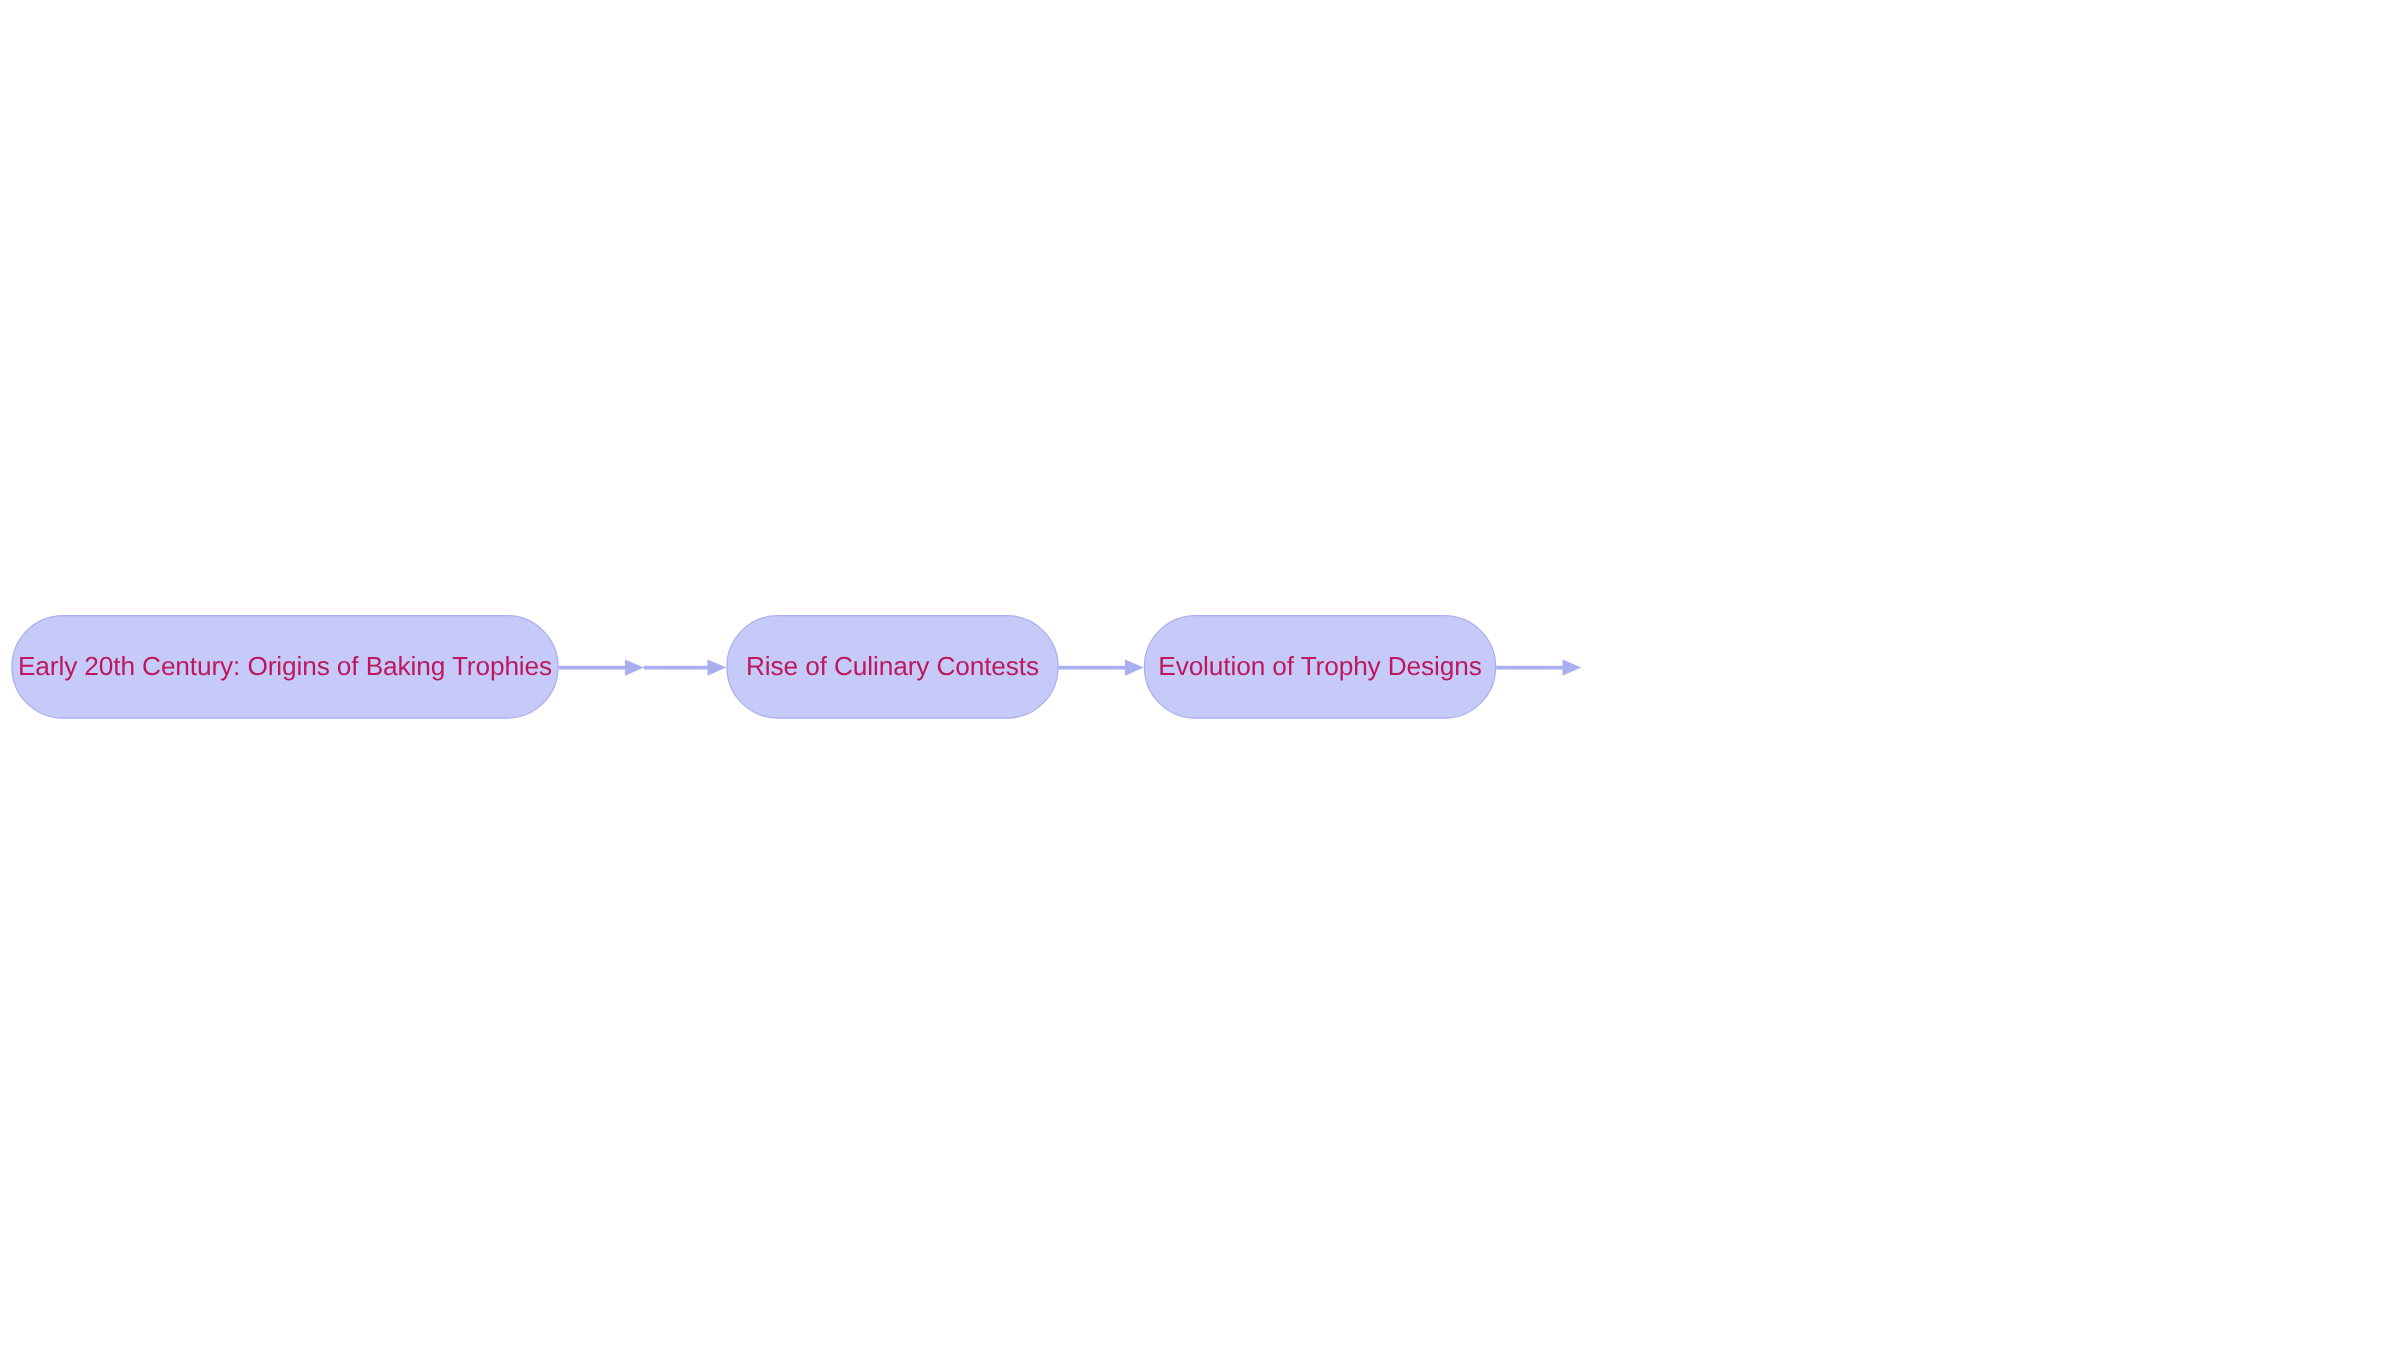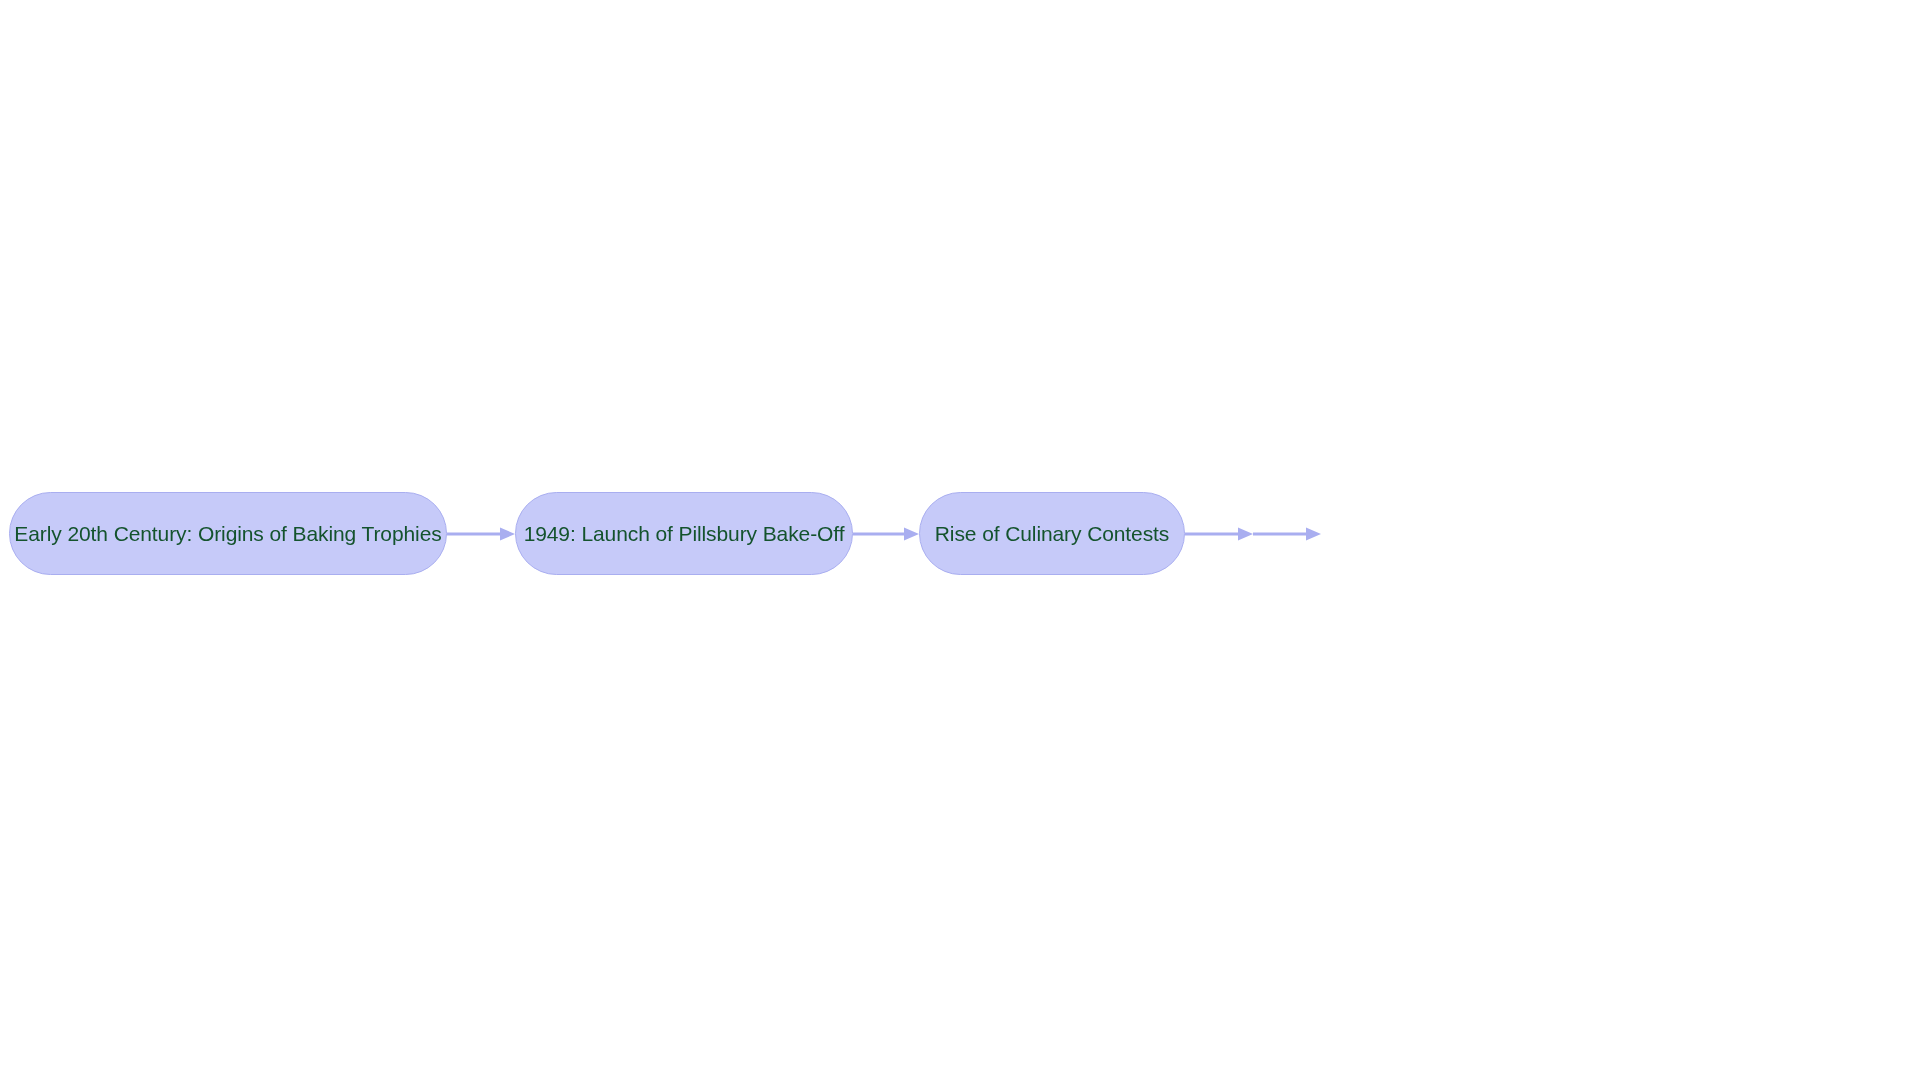--- a/index.html
+++ b/index.html
@@ -49,21 +49,21 @@
     padding: 0 28px;
   }
 
   .flow-node-label {
     font-family: "Liberation Sans", sans-serif;
     font-size: 21px;
     font-weight: 400;
     line-height: 1;
     letter-spacing: -0.1px;
     white-space: nowrap;
-    color: #14532d;
+    color: #be185d;
   }
 
   
   .node-w-1 { width: 438px; }
   .node-w-2 { width: 338px; }
   .node-w-3 { width: 266px; }
   .node-w-4 { width: 282px; }
   .node-w-5 { width: 310px; }
 
   .flow-connector {
@@ -91,42 +91,42 @@
       <span class="flow-node-label">Early 20th Century: Origins of Baking Trophies</span>
     </div>
 
     <div class="flow-connector conn-w-1">
       <svg width="68" height="16" viewBox="0 0 68 16" aria-hidden="true">
         <line x1="0" y1="8" x2="54" y2="8" stroke="#a9aef0" stroke-width="3"></line>
         <polygon points="53,1.5 68,8 53,14.5" fill="#a9aef0"></polygon>
       </svg>
     </div>
 
-    <div class="flow-node node-w-2">
-      <span class="flow-node-label">1949: Launch of Pillsbury Bake-Off</span>
-    </div>
 
     <div class="flow-connector conn-w-2">
       <svg width="66" height="16" viewBox="0 0 66 16" aria-hidden="true">
         <line x1="0" y1="8" x2="52" y2="8" stroke="#a9aef0" stroke-width="3"></line>
         <polygon points="51,1.5 66,8 51,14.5" fill="#a9aef0"></polygon>
       </svg>
     </div>
 
     <div class="flow-node node-w-3">
       <span class="flow-node-label">Rise of Culinary Contests</span>
     </div>
 
     <div class="flow-connector conn-w-3">
       <svg width="68" height="16" viewBox="0 0 68 16" aria-hidden="true">
         <line x1="0" y1="8" x2="54" y2="8" stroke="#a9aef0" stroke-width="3"></line>
         <polygon points="53,1.5 68,8 53,14.5" fill="#a9aef0"></polygon>
       </svg>
     </div>
 
+    <div class="flow-node node-w-4">
+      <span class="flow-node-label">Evolution of Trophy Designs</span>
+    </div>
 
     <div class="flow-connector conn-w-4">
       <svg width="68" height="16" viewBox="0 0 68 16" aria-hidden="true">
         <line x1="0" y1="8" x2="54" y2="8" stroke="#a9aef0" stroke-width="3"></line>
         <polygon points="53,1.5 68,8 53,14.5" fill="#a9aef0"></polygon>
       </svg>
     </div>
 
 
   </div>

